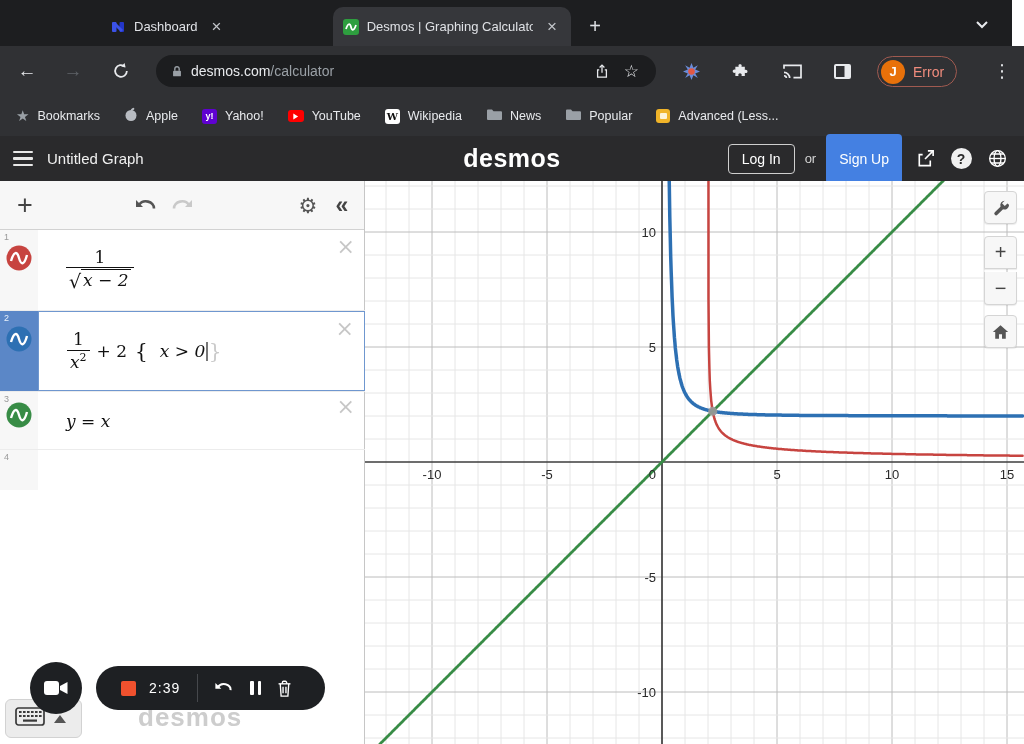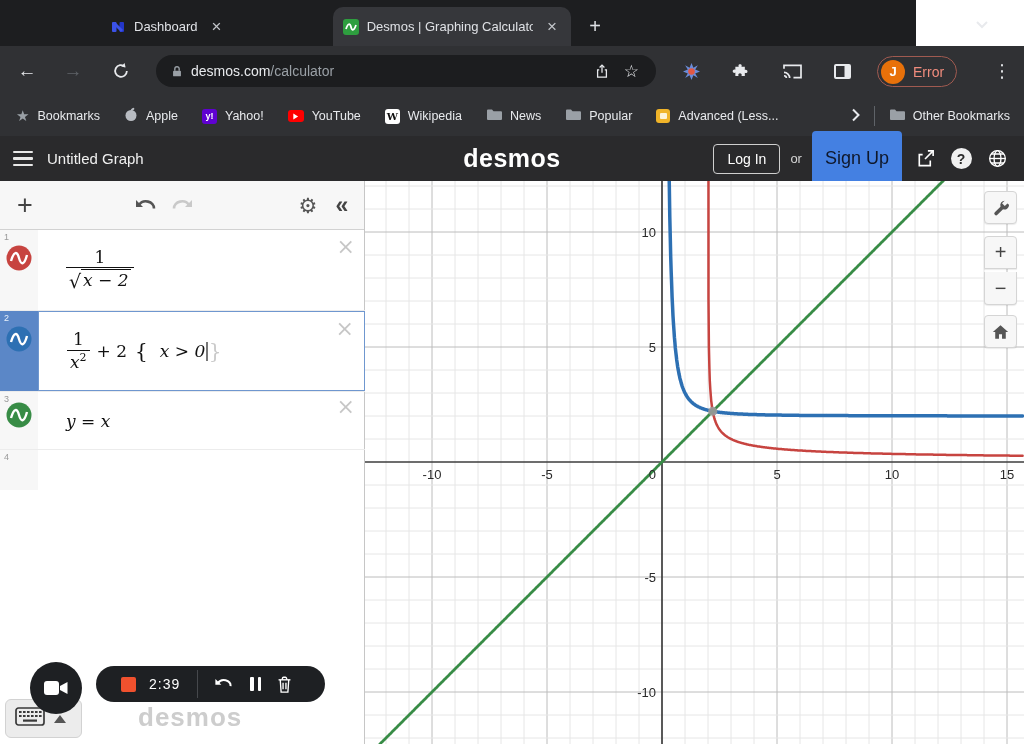--- a/index.html
+++ b/index.html
@@ -2,21 +2,21 @@
 <html><head>
 <meta charset="utf-8">
 <style>
   * { box-sizing: border-box; margin: 0; padding: 0; }
   html,body { width:1024px; height:744px; }
   body { position:relative; overflow:hidden; background:#fff;
          font-family:"Liberation Sans", sans-serif; }
   .abs { position:absolute; }
 
   
-  #tabstrip { left:0; top:0; width:916px; height:46px; background:#1d1e20;padding-left:40px; }
+  #tabstrip { left:0; top:0; width:1012px; height:46px; background:#1d1e20;padding-left:40px; }
   .tab { position:absolute; top:7px; height:39px; display:flex; align-items:center;
          padding:0 10px; border-radius:10px 10px 0 0; color:#dfe1e5; font-size:13px; }
   .tab .title { white-space:nowrap; overflow:hidden; max-width:170px; margin:0 10px 0 8px; }
   .tab-close { color:#c3c6ca; font-size:17px; line-height:1; padding:2px 4px; cursor:pointer; }
   .favicon { width:16px; height:16px; display:inline-flex; align-items:center; justify-content:center; }
   #newtab { left:582px; top:13px; width:26px; height:26px; color:#dfe1e5; font-size:20px;
             display:flex; align-items:center; justify-content:center; }
   #win-chevron { left:975px; top:15px; }
 
   
@@ -52,21 +52,21 @@
   #dheader { left:0; top:136px; width:1024px; height:45px; background:#2a2a2c;
              display:flex; align-items:center; color:#f0f0f0; }
   #hamburger { width:20px; margin:0 14px 0 13px; display:flex; flex-direction:column; gap:4px; }
   #hamburger span { height:2.5px; background:#e8e8e8; border-radius:1px; }
   #graph-title { font-size:15px; }
   #dlogo { position:absolute; left:512px; transform:translateX(-50%); font-size:25px;
            font-weight:600; letter-spacing:0.5px; color:#fff; }
   #dheader-right { margin-left:auto; display:flex; align-items:center; gap:10px; padding-right:14px; }
   #login-btn { border:1.5px solid #cfcfcf; border-radius:4px; padding:6px 13px; font-size:14px; color:#fff; }
   #or-txt { color:#d5d5d5; font-size:13px; }
-  #signup-btn { background:#4480e2; border-radius:4px; padding:17px 13px; font-size:18px; color:#0f172a; }
+  #signup-btn { background:#4480e2; border-radius:4px; padding:17px 13px; font-size:14px; color:#ffffff; }
   .dh-ic { display:flex; align-items:center; justify-content:center; width:26px; }
   #help-circle { width:21px; height:21px; border-radius:50%; background:#f0f0f0; color:#2a2a2a;
                  font-weight:bold; font-size:14px; display:flex; align-items:center; justify-content:center; }
 
   
   #panel { left:0; top:181px; width:365px; height:563px; background:#fff;
            border-right:1px solid #c6c6c6; }
   #panel-toolbar { position:absolute; left:0; top:0; width:100%; height:49px; background:#f7f7f7;
                    border-bottom:1px solid #d2d2d2; }
   .pt-item { position:absolute; top:0; height:49px; display:flex; align-items:center; justify-content:center; }
@@ -117,21 +117,21 @@
   
   #watermark { left:138px; top:702px; font-size:26px; font-weight:600; letter-spacing:1px;
                color:#cdcdcd; }
   #kbd-btn { left:5px; top:699px; width:77px; height:39px; background:#ececec;
              border:1px solid #d2d2d2; border-radius:6px; display:flex; align-items:center;
              padding-left:9px; gap:9px; }
   #kbd-tri { width:0; height:0; border-left:6px solid transparent; border-right:6px solid transparent;
              border-bottom:8px solid #555; }
   #cam-btn { left:30px; top:662px; width:52px; height:52px; border-radius:50%; background:#1e2023;
              display:flex; align-items:center; justify-content:center; }
-  #rec-pill { left:96px; top:666px; width:229px; height:36px; background:#1e2023; border-radius:22px;
+  #rec-pill { left:96px; top:666px; width:229px; height:44px; background:#1e2023; border-radius:22px;
               display:flex; align-items:center; color:#fff; }
   #stop-sq { width:15px; height:15px; background:#f0512e; border-radius:2px; margin-left:25px; }
   #rec-time { margin-left:13px; font-size:14px; letter-spacing:1px; }
   #rec-div { width:1px; height:28px; background:#46484c; margin-left:17px; }
   #rec-undo { margin-left:14px; display:flex; }
   #rec-pause { margin-left:16px; display:flex; gap:4px; }
   #rec-pause span { width:3.5px; height:14px; background:#fff; border-radius:1px; }
   #rec-trash { margin-left:15px; display:flex; }
 </style>
 </head>
@@ -263,32 +263,20 @@
     <span><svg width="16" height="13" viewBox="0 0 16 13">
           <path d="M1 2.5 a1 1 0 0 1 1-1 h4 l1.5 1.7 H15 a1 1 0 0 1 1 1 V11 a1 1 0 0 1 -1 1 H2 a1 1 0 0 1 -1-1 Z" fill="#9aa0a6"></path>
         </svg></span>
     <span>Popular</span>
   </div>
   <div class="bm">
     <span class="sq" style="width:14px;height:14px;background:#f0b429;">
         <span style="width:7px;height:6px;background:#fdf3d7;border-radius:1px;"></span>
       </span>
     <span>Advanced (Less...</span>
-  </div>
-  <div class="bm-right">
-    <span><svg width="9" height="14" viewBox="0 0 9 14">
-          <path d="M2 1.5 L7.5 7 L2 12.5" stroke="#e8eaed" stroke-width="2" fill="none"></path>
-        </svg></span>
-    <span class="bm-divider"></span>
-    <div class="bm" style="margin-right:0;">
-      <span><svg width="16" height="13" viewBox="0 0 16 13">
-            <path d="M1 2.5 a1 1 0 0 1 1-1 h4 l1.5 1.7 H15 a1 1 0 0 1 1 1 V11 a1 1 0 0 1 -1 1 H2 a1 1 0 0 1 -1-1 Z" fill="#9aa0a6"></path>
-          </svg></span>
-      <span>Other Bookmarks</span>
-    </div>
   </div>
 </div>
 
 <div id="dheader" class="abs">
   <div id="hamburger">
       <span></span>
       <span></span>
       <span></span>
     </div>
   <div id="graph-title">Untitled Graph</div>

